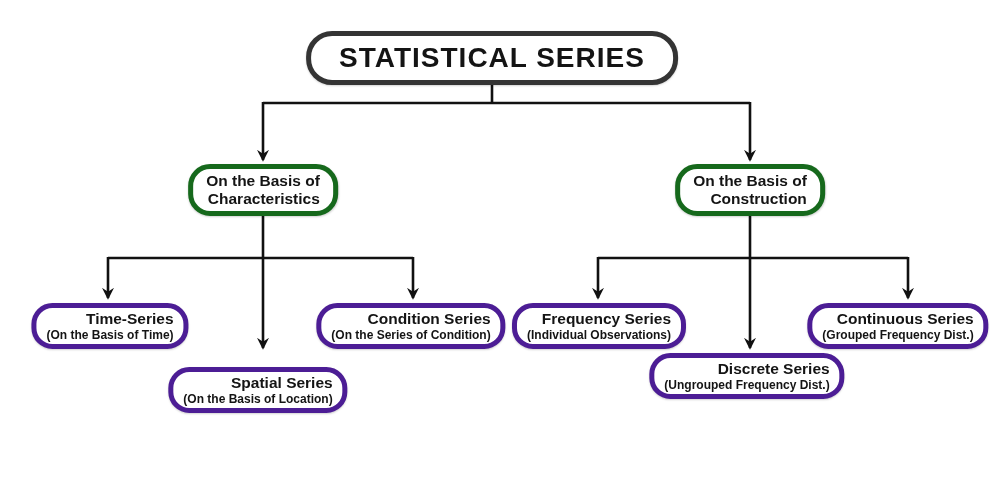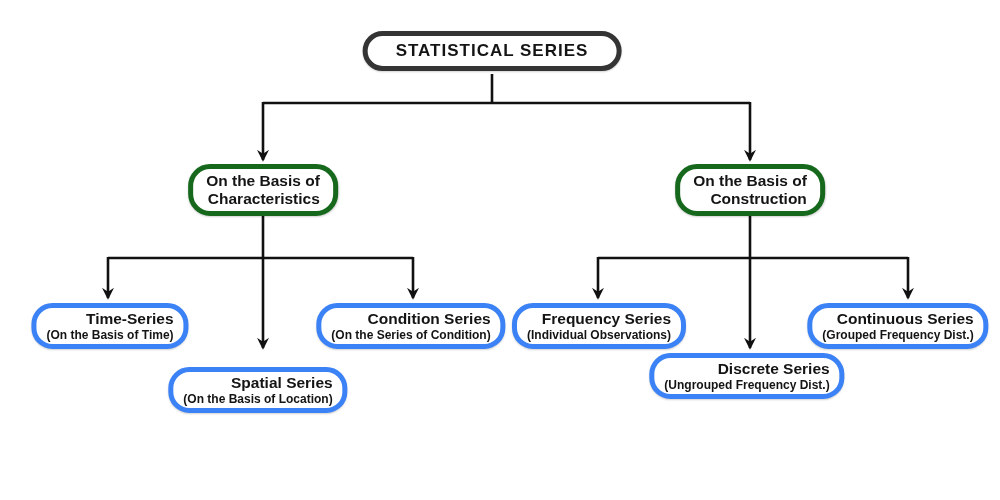--- a/index.html
+++ b/index.html
@@ -28,35 +28,35 @@
     transform: translateX(-50%);
     background: #ffffff;
     text-align: center;
     white-space: nowrap;
     box-shadow: 0 1px 2px rgba(0,0,0,0.18);
   }
   .root-node {
     border: 5px solid #343434;
     border-radius: 26px;
     padding: 4px 28px;
-    font-size: 17px;
+    font-size: 28px;
     font-weight: bold;
     letter-spacing: 1px;
     line-height: 1.3;
   }
   .branch-node {
     border: 5px solid #16691c;
     border-radius: 22px;
     padding: 3px 13px;
     font-size: 15.5px;
     font-weight: bold;
     line-height: 1.17;
   }
   .leaf-node {
-    border: 5px solid #3b82f6;
+    border: 5px solid #4c1d95;
     border-radius: 21px;
     padding: 2px 10px;
   }
   .leaf-title {
     font-size: 15.5px;
     font-weight: bold;
     line-height: 1.15;
   }
   .leaf-subtitle {
     font-size: 12px;

